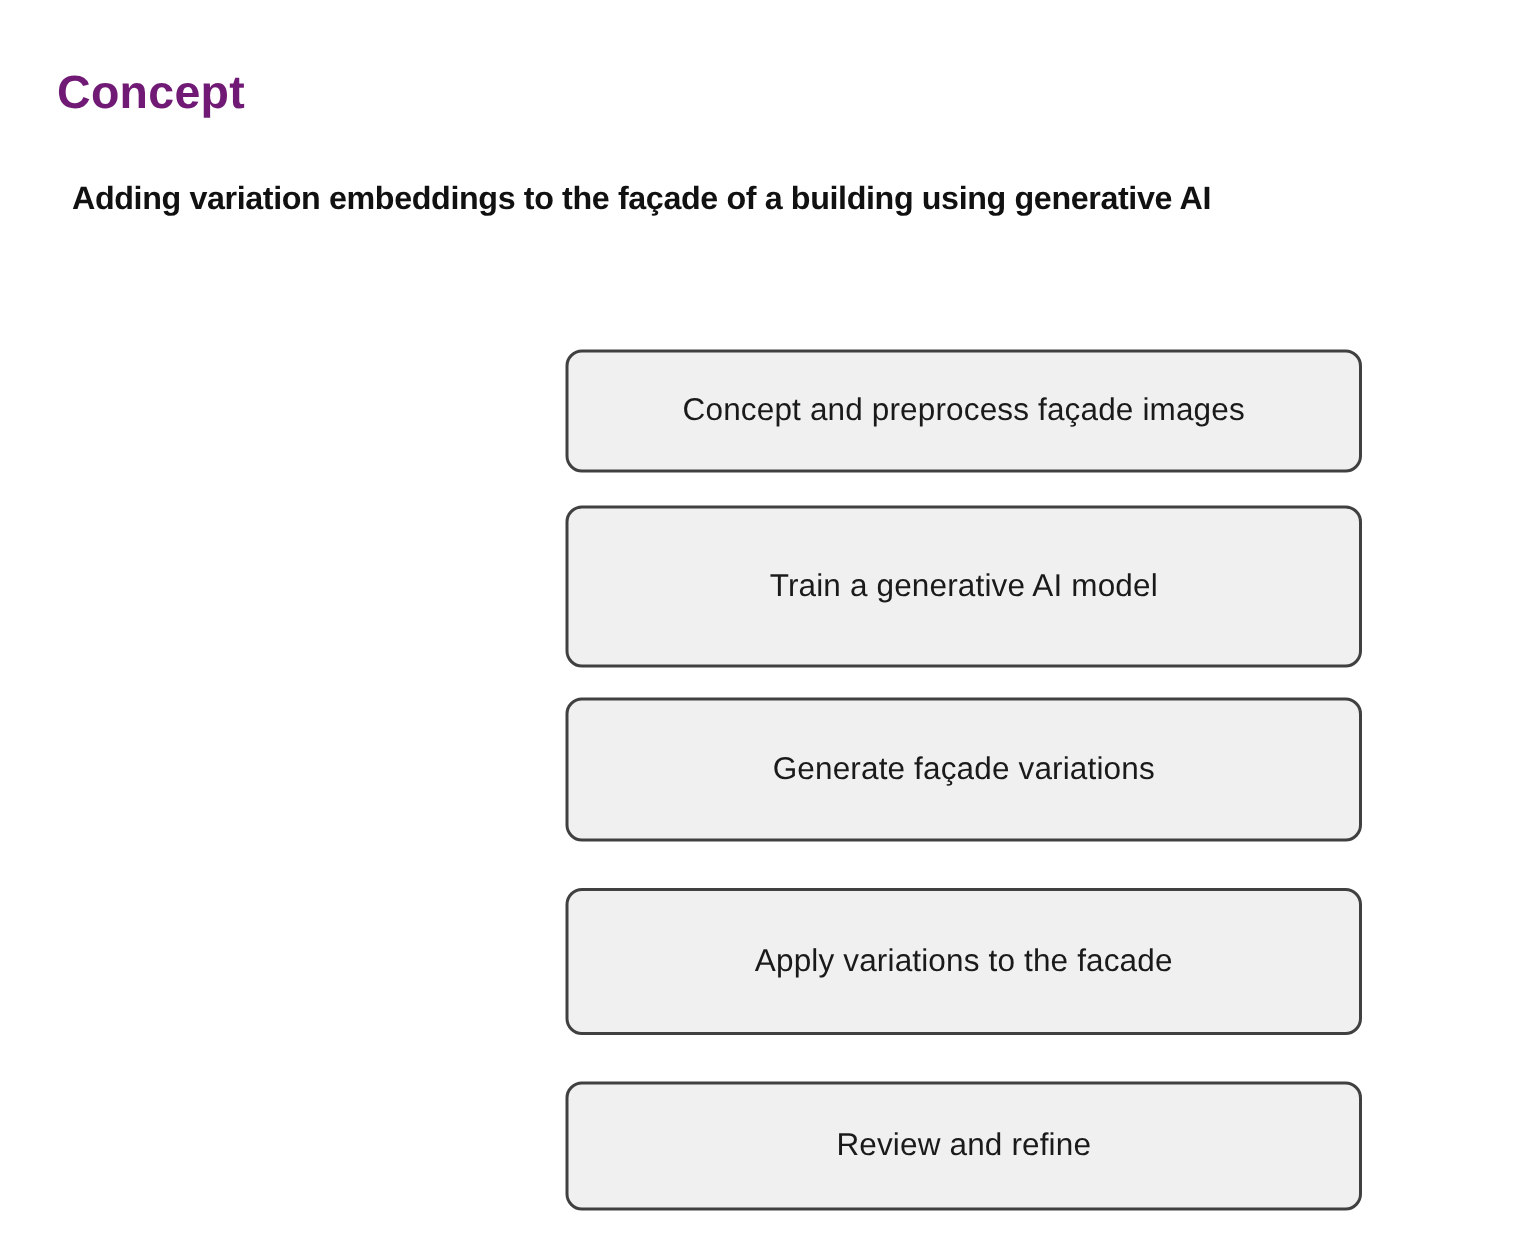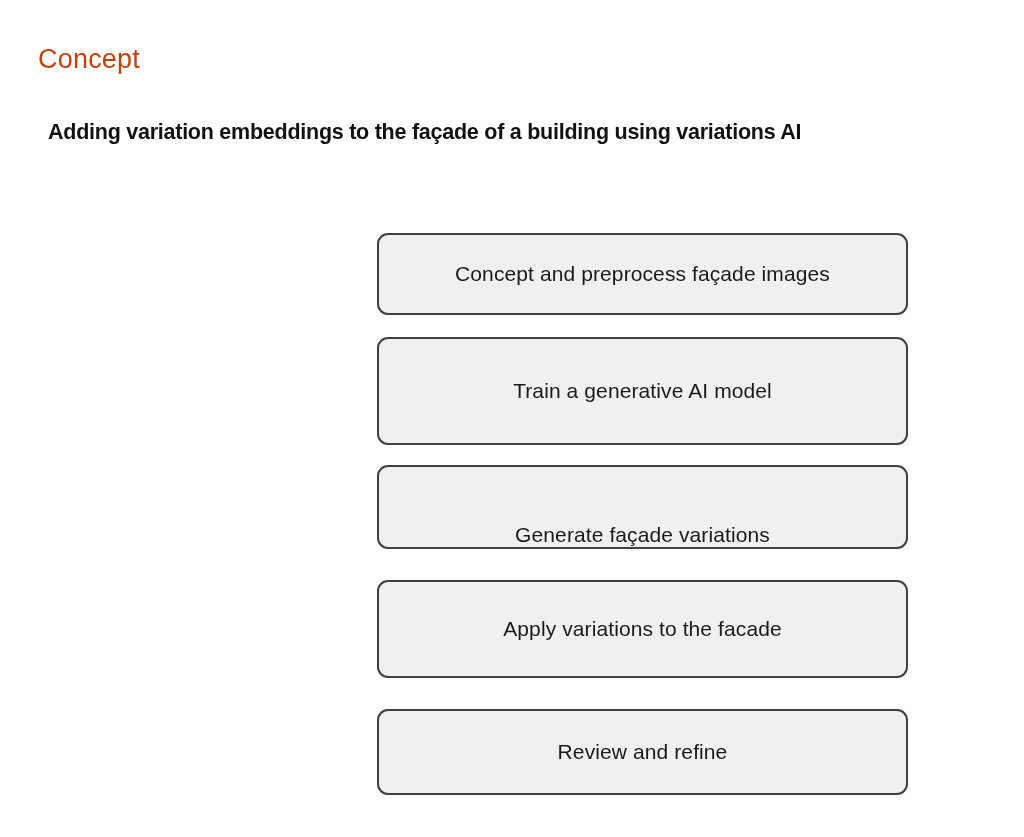--- a/index.html
+++ b/index.html
@@ -19,24 +19,24 @@
     position: absolute;
     inset: 0;
     background: #ffffff;
   }
 
   
   .slide-title {
     position: absolute;
     left: 38px;
     top: 45px;
-    font-size: 27px;
-    font-weight: 400;
+    font-size: 31px;
+    font-weight: 700;
     letter-spacing: 0.2px;
-    color: #c2410c;
+    color: #701a75;
     line-height: 1.1;
     white-space: nowrap;
   }
 
   
   .slide-subtitle {
     position: absolute;
     left: 48px;
     top: 120px;
     font-size: 21.5px;
@@ -68,36 +68,36 @@
     font-size: 21px;
     font-weight: 400;
     letter-spacing: 0.1px;
     line-height: 1.2;
     text-align: center;
     user-select: none;
   }
 
   .flow-step.h1 { height: 82px; }
   .flow-step.h2 { height: 108px; }
-  .flow-step.h3 { height: 84px; align-items: flex-end; }
+  .flow-step.h3 { height: 96px; }
   .flow-step.h4 { height: 98px; }
   .flow-step.h5 { height: 86px; }
 
   .gap-sm { height: 22px; }
   .gap-md { height: 20px; }
   .gap-lg { height: 31px; }
 </style>
 </head>
 <body>
 
 <div class="slide">
 
   <div class="slide-title">Concept</div>
 
-  <div class="slide-subtitle">Adding variation embeddings to the façade of a building using variations AI</div>
+  <div class="slide-subtitle">Adding variation embeddings to the façade of a building using generative AI</div>
 
   <div class="flow-stack">
 
     <div class="flow-step h1">
       <span>Concept and preprocess façade images</span>
     </div>
 
     <div class="gap-sm"></div>
 
     <div class="flow-step h2">

